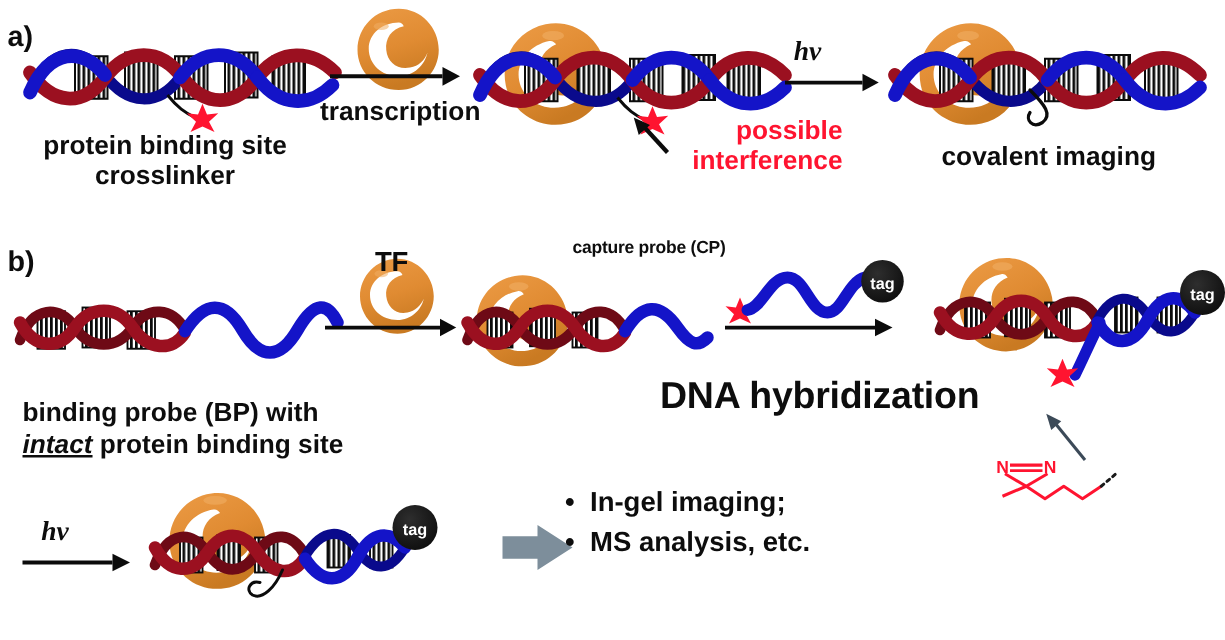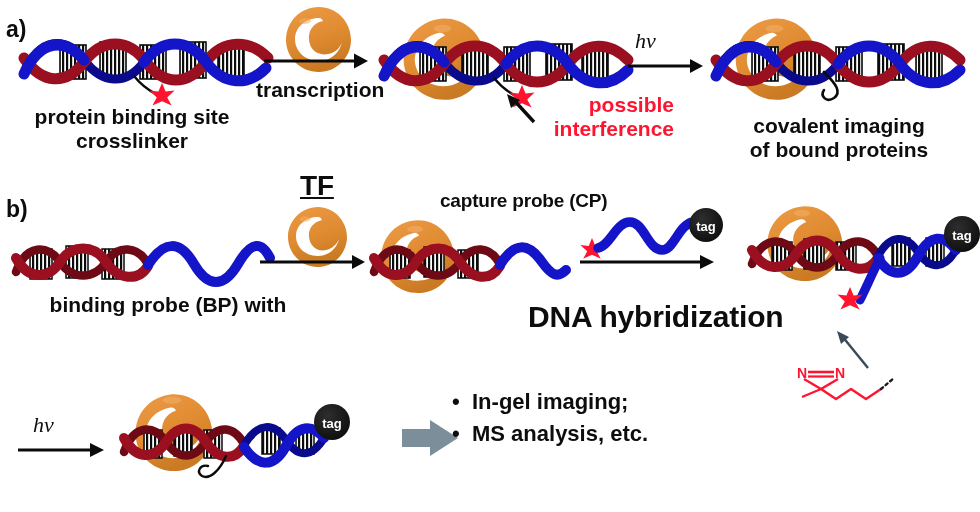--- a/index.html
+++ b/index.html
@@ -3,23 +3,23 @@
 <meta charset="utf-8">
 <style>
   html,body{margin:0;padding:0;background:#ffffff;}
   body{width:980px;height:512px;position:relative;overflow:hidden;
        font-family:"Liberation Sans",sans-serif;color:#0d0d0d;}
   .fig{position:absolute;left:0;top:0;width:980px;height:512px;}
   .abs{position:absolute;}
   .lbl{font-weight:bold;line-height:1.12;letter-spacing:-0.2px;}
   .panel-letter{font-size:23px;font-weight:bold;}
   .cap{font-size:21px;font-weight:bold;text-align:center;line-height:1.14;}
-  .cap-left{font-size:21px;font-weight:bold;text-align:center;line-height:1.18;}
+  .cap-left{font-size:21px;font-weight:bold;text-align:left;line-height:1.18;margin-top:26px;}
   .red{color:#ff1430;}
-  .hv{font-family:"Liberation Serif",serif;font-style:italic;font-weight:normal;font-size:22px;}
+  .hv{font-family:"Liberation Serif",serif;font-style:italic;font-weight:bold;font-size:22px;}
   .bullets{font-size:22px;font-weight:bold;line-height:1.45;}
   .bullets div{white-space:nowrap;}
   .bullets .dot{display:inline-block;width:20px;}
   svg{display:block;overflow:visible;}
   .underline-it{font-style:italic;text-decoration:underline;text-underline-offset:2px;}
 </style>
 </head>
 <body>
 
 <div class="fig">
@@ -150,48 +150,50 @@
     <path d="M2,50 C20,76 44,78 62,54 C80,30 106,30 124,54 C142,78 168,78 186,54 C204,30 228,32 246,50" fill="none" stroke="#9b1020" stroke-width="11" stroke-linecap="round"></path>
     <path d="M2,66 C18,30 44,30 62,52" fill="none" stroke="#1414c8" stroke-width="11" stroke-linecap="round"></path>
     <path d="M124,54 C142,30 168,30 186,54" fill="none" stroke="#1414c8" stroke-width="11" stroke-linecap="round"></path>
     <path d="M186,54 C204,78 228,78 246,60" fill="none" stroke="#1414c8" stroke-width="11" stroke-linecap="round"></path>
 
     <path d="M110,62 C122,74 128,82 120,88 C112,93 106,86 110,80" fill="none" stroke="#0b0b0b" stroke-width="2.6" stroke-linecap="round"></path>
   </svg>
 
   <div class="abs cap" style="left:706px;top:114px;width:266px;">
     <div>covalent imaging</div>
-    <div>of bound proteins</div>
   </div>
 
   <div class="abs panel-letter" style="left:6px;top:196px;">b)</div>
 
   <svg class="abs" style="left:12px;top:232px;" width="262" height="62">
     <g>
       <rect x="18" y="17" width="22" height="30" fill="url(#rung)" stroke="#0b0b0b" stroke-width="1.5"></rect>
       <rect x="54" y="14" width="22" height="32" fill="url(#rung)" stroke="#0b0b0b" stroke-width="1.5"></rect>
       <rect x="90" y="17" width="22" height="30" fill="url(#rung)" stroke="#0b0b0b" stroke-width="1.5"></rect>
     </g>
     <path d="M4,40 C14,12 36,12 48,30 C60,48 82,48 94,30 C106,12 126,14 136,32" fill="none" stroke="#6e0a16" stroke-width="8.5" stroke-linecap="round"></path>
     <path d="M4,26 C16,48 36,48 48,30 C60,12 82,12 94,30 C106,48 126,50 136,34" fill="none" stroke="#9b1020" stroke-width="10" stroke-linecap="round"></path>
 
     <path d="M136,33 C152,8 168,8 182,32 C196,56 212,56 226,32 C240,8 250,10 258,26" fill="none" stroke="#1414c8" stroke-width="10" stroke-linecap="round"></path>
   </svg>
 
   <div class="abs cap-left" style="left:18px;top:293px;width:300px;">
     <div>binding probe (BP) with</div>
+    <div>
+      <span class="underline-it">intact</span><span> protein binding site</span>
+    </div>
   </div>
 
   <svg class="abs" style="left:285px;top:205px;" width="64" height="66">
     <path d="M33,2 C49,2 62,16 62,32 C62,48 49,62 33,62 C16,62 3,48 3,32 C3,16 16,2 33,2 Z
              M37,15 C28,17 23,24 24,32 C25,41 32,47 41,45 C47,44 52,39 54,34
              C52,43 44,51 33,51 C20,51 11,42 11,31 C11,20 21,12 33,12 C35,12 36,13 37,15 Z" fill="url(#orangeGrad)" fill-rule="evenodd"></path>
     <ellipse cx="20" cy="14" rx="5.5" ry="2.8" fill="#f0ad63" opacity="0.55"></ellipse>
   </svg>
-  <div class="abs lbl" style="left:300px;top:170px;font-size:28px;text-decoration:underline;">TF</div>
+  <div class="abs lbl" style="left:300px;top:198px;font-size:22px;">TF</div>
 
   <svg class="abs" style="left:258px;top:252px;" width="110" height="20">
     <line x1="2" y1="10" x2="94" y2="10" stroke="#0b0b0b" stroke-width="3"></line>
     <path d="M94,3 L107,10 L94,17 Z" fill="#0b0b0b"></path>
   </svg>
 
   <svg class="abs" style="left:368px;top:212px;" width="200" height="86">
     <g transform="translate(10,6) scale(1.12)">
       <path d="M36,2 C54,2 68,17 68,35 C68,52 54,67 36,67 C17,67 3,52 3,35 C3,17 17,2 36,2 Z
                M40,16 C30,18 25,26 26,35 C27,45 35,51 45,49 C52,48 57,43 59,37
@@ -201,21 +203,21 @@
     <g>
       <rect x="22" y="38" width="20" height="28" fill="url(#rung)" stroke="#0b0b0b" stroke-width="1.5"></rect>
       <rect x="56" y="35" width="20" height="30" fill="url(#rung)" stroke="#0b0b0b" stroke-width="1.5"></rect>
       <rect x="90" y="38" width="20" height="28" fill="url(#rung)" stroke="#0b0b0b" stroke-width="1.5"></rect>
     </g>
     <path d="M6,60 C16,32 36,32 48,50 C60,68 80,68 92,50 C104,32 122,34 132,52" fill="none" stroke="#6e0a16" stroke-width="8.5" stroke-linecap="round"></path>
     <path d="M6,46 C18,68 36,68 48,50 C60,32 80,32 92,50 C104,68 122,70 132,54" fill="none" stroke="#9b1020" stroke-width="10" stroke-linecap="round"></path>
     <path d="M132,53 C146,30 160,30 174,50 C184,64 190,66 198,58" fill="none" stroke="#1414c8" stroke-width="10" stroke-linecap="round"></path>
   </svg>
 
-  <div class="abs lbl" style="left:440px;top:190px;font-size:19px;">capture probe (CP)</div>
+  <div class="abs lbl" style="left:458px;top:190px;font-size:14px;">capture probe (CP)</div>
 
   <svg class="abs" style="left:580px;top:212px;" width="150" height="56">
     <g transform="translate(12,38)">
       <path d="M0,-12 L3.3,-4 L11.6,-5 L4.8,1.3 L8.8,8.8 L0,4.8 L-8.8,8.8 L-4.8,1.3 L-11.6,-5 L-3.3,-4 Z" fill="#ff1430"></path>
     </g>
     <path d="M18,36 C30,34 36,10 50,10 C64,10 68,38 82,38 C94,38 98,14 112,10" fill="none" stroke="#1414c8" stroke-width="9.5" stroke-linecap="round"></path>
     <circle cx="126" cy="13" r="17" fill="url(#tagGrad)"></circle>
     <text x="126" y="19" text-anchor="middle" font-family="Liberation Sans, sans-serif" font-size="13" font-weight="bold" fill="#ffffff">tag</text>
   </svg>
 

